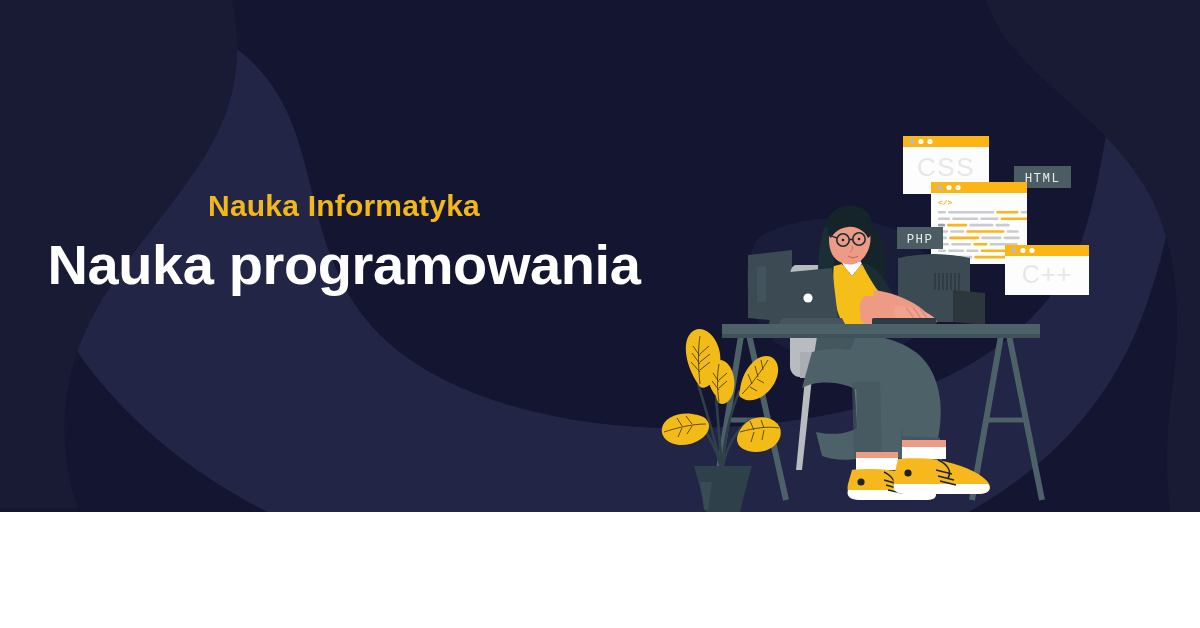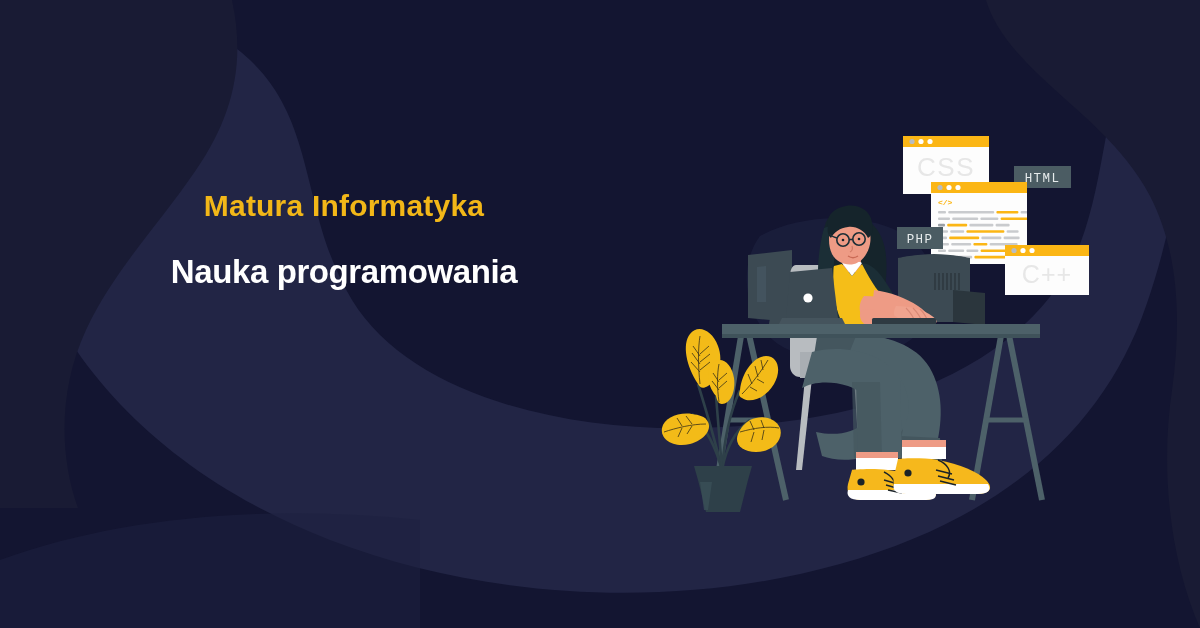--- a/index.html
+++ b/index.html
@@ -3,21 +3,21 @@
 <meta charset="utf-8">
 <style>
   * { margin:0; padding:0; box-sizing:border-box; }
   html, body {
     width:1200px; height:628px;
     overflow:hidden;
     font-family:"Liberation Sans", sans-serif;
   }
   #banner {
     position:relative;
-    width:1200px; height:628px;
+    width:1200px; height:512px;
     background:#131531;
     overflow:hidden;
   }
   #bg-layer, #art-layer {
     position:absolute; inset:0;
     width:1200px; height:628px;
   }
   #text-block {
     position:absolute;
     left:0; top:188px;
@@ -27,22 +27,22 @@
   }
   #eyebrow {
     font-size:30px;
     font-weight:700;
     letter-spacing:0.2px;
     color:#F2B718;
     line-height:1.2;
     margin-left:8px;
   }
   #headline {
-    margin-top:26px;
-    font-size:33px;
+    margin-top:4px;
+    font-size:56px;
     font-weight:700;
     color:#FFFFFF;
     line-height:1.32;
     letter-spacing:-0.4px;
     margin-left:8px;
   }
   #headline .hl-line { display:block; }
 </style>
 </head>
 <body>
@@ -428,19 +428,19 @@
         </g>
       </g>
 
       <path d="M 694,466 L 752,466 L 748,480 L 698,480 Z" fill="#2E4049"></path>
       <path d="M 698,480 L 748,480 L 740,512 L 706,512 Z" fill="#2E4049"></path>
       <path d="M 700,482 L 712,482 L 708,510 L 704,510 Z" fill="#3A4F58" opacity="0.8"></path>
     </g>
   </svg>
 
   <div id="text-block">
-    <div id="eyebrow">Matura Informatyka</div>
+    <div id="eyebrow">Nauka Informatyka</div>
     <h1 id="headline">
       <span class="hl-line">Nauka programowania</span>
     </h1>
   </div>
 
 </div>
 
 </body></html>

